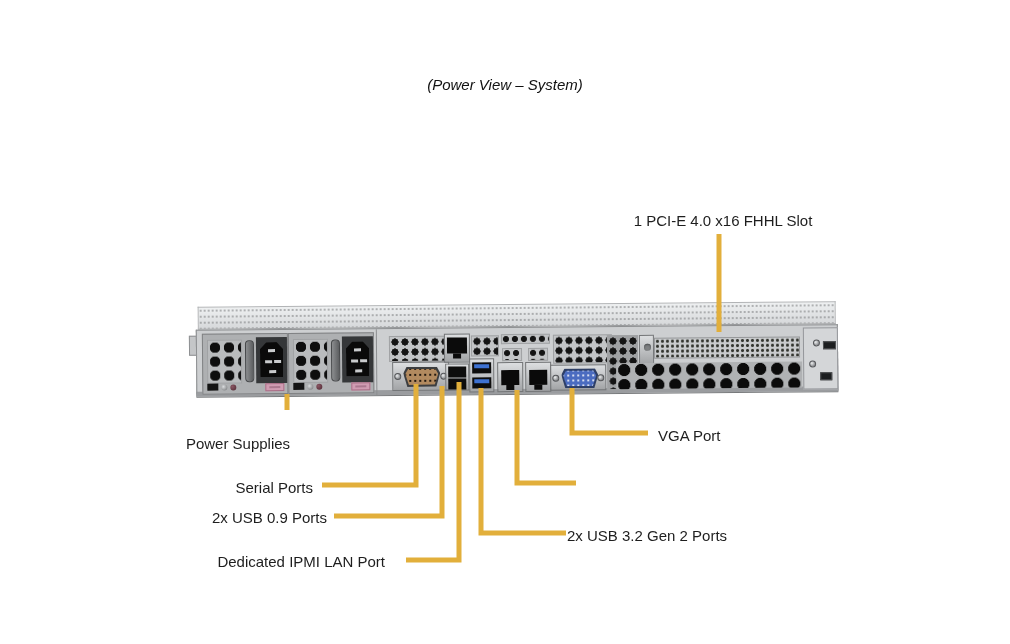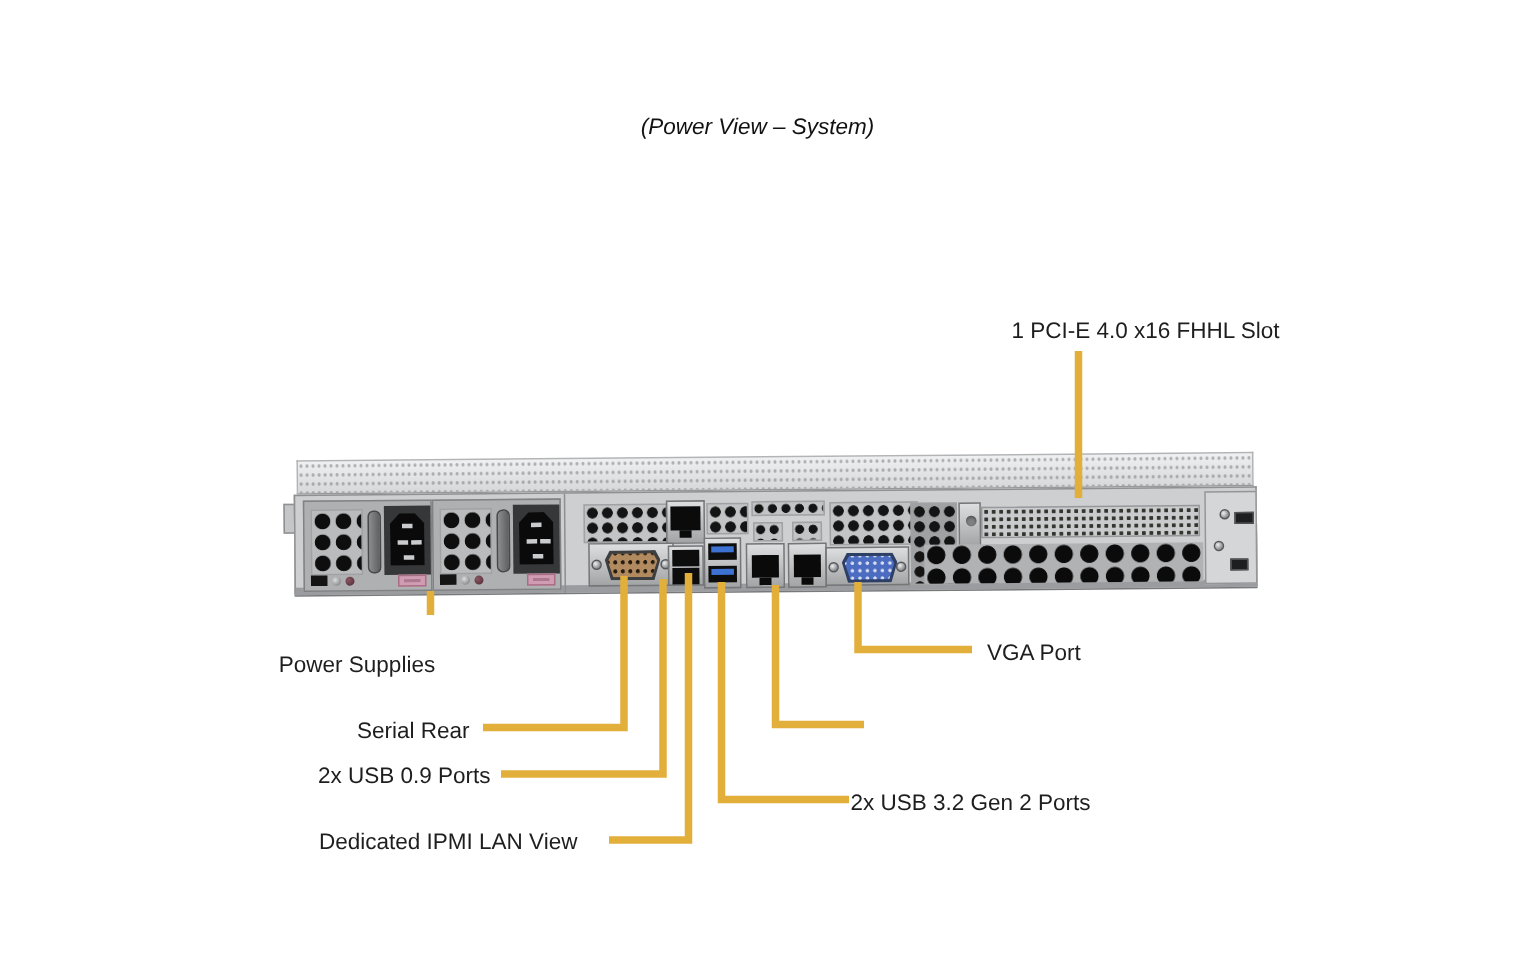--- a/index.html
+++ b/index.html
@@ -184,24 +184,24 @@
     <polyline points="719,234 719,332"></polyline>
     <polyline points="287,394 287,410"></polyline>
     <polyline points="416,384 416,485 322,485"></polyline>
     <polyline points="442,386 442,516 334,516"></polyline>
     <polyline points="459,382 459,560 406,560"></polyline>
     <polyline points="481,388 481,533 566,533"></polyline>
     <polyline points="517,390 517,483 576,483"></polyline>
     <polyline points="572,388 572,433 648,433"></polyline>
   </svg>
 
-  <div class="label" style="left:593px; top:211px; width:260px; text-align:right;">1 PCI-E 4.0 x16 FHHL Slot</div>
+  <div class="label" style="left:593px; top:211px; width:260px; text-align:center;">1 PCI-E 4.0 x16 FHHL Slot</div>
   <div class="label" style="left:97px; top:415px; width:282px; text-align:center; white-space:normal;">
     <br>
     <span>Power Supplies</span>
   </div>
-  <div class="label" style="left:163px; top:478px; width:150px; text-align:right;">Serial Rear</div>
+  <div class="label" style="left:163px; top:478px; width:150px; text-align:right;">Serial Ports</div>
   <div class="label" style="left:177px; top:508px; width:150px; text-align:right;">2x USB 0.9 Ports</div>
-  <div class="label" style="left:195px; top:552px; width:190px; text-align:right;">Dedicated IPMI LAN View</div>
+  <div class="label" style="left:195px; top:552px; width:190px; text-align:right;">Dedicated IPMI LAN Port</div>
   <div class="label" style="left:658px; top:426px;">VGA Port</div>
   <div class="label" style="left:567px; top:526px;">2x USB 3.2 Gen 2 Ports</div>
 
 </div>
 
 </body></html>

